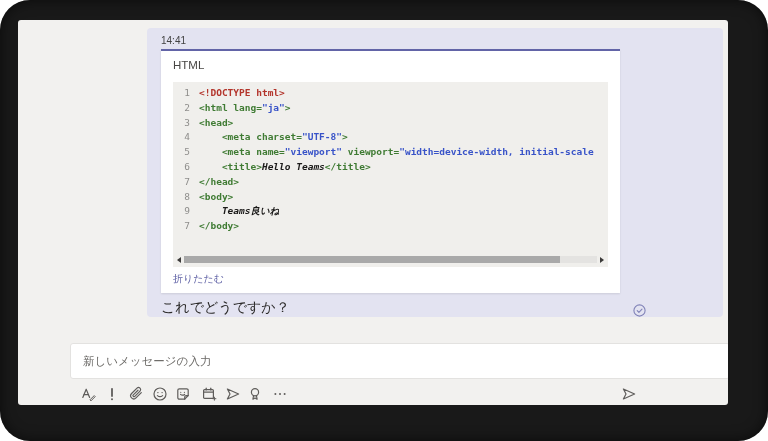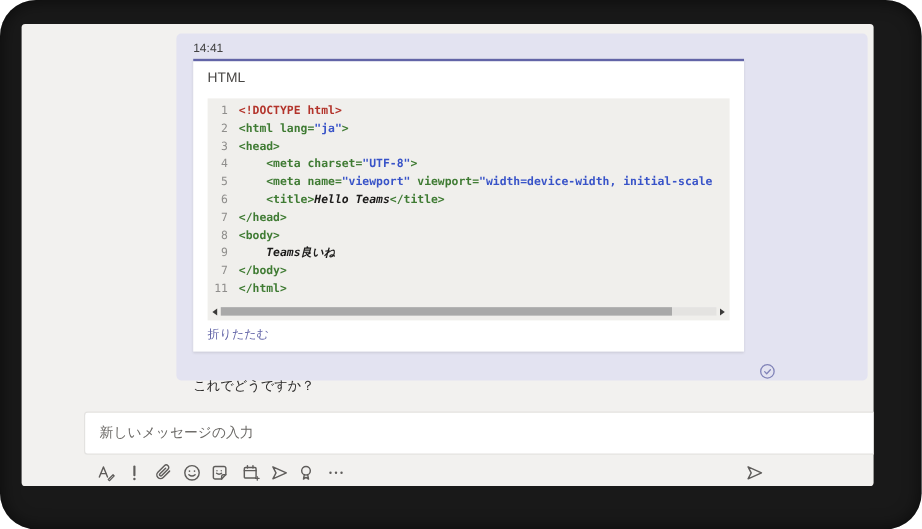--- a/index.html
+++ b/index.html
@@ -40,21 +40,21 @@
   .scroll-arrow::before { content:""; position:absolute; top:1.5px;
              border-top:3px solid transparent; border-bottom:3px solid transparent; }
   .scroll-arrow.left::before  { left:2px; border-right:4px solid #3b3a39; }
   .scroll-arrow.right::before { right:2px; border-left:4px solid #3b3a39; }
   .scroll-track { flex:1; height:7px; background:#e4e3e1; position:relative; }
   .scroll-thumb { position:absolute; left:0; top:0; height:7px; width:91%;
                   background:#a9a9a9; }
 
   .collapse-link { position:absolute; left:12px; bottom:7px; font-size:10px;
                    color:#6264a7; cursor:pointer;font-family:Liberation Mono, monospace; }
-  .bubble-text { position:absolute; left:14px; top:286px; font-size:11px; color:#2b2a29; }
+  .bubble-text { position:absolute; left:14px; top:271px; font-size:14px; color:#2b2a29; }
 
   .read-receipt { position:absolute; left:615px; top:283px; width:13px; height:13px; }
 
   
   .compose-input { position:absolute; left:52px; top:323px; width:660px; height:36px;
                    background:#ffffff; border:1px solid #e3e2e0; border-radius:3px;
                    padding:0 12px; font-size:11.5px; color:#252423; outline:none;
                    font-family:"Liberation Sans","DejaVu Sans",sans-serif; }
   .compose-input::placeholder { color:#6b6966; opacity:1; }
 
@@ -82,21 +82,20 @@
               <div class="code-line"><span class="ln">1</span><span class="src"><span class="tok-r">&lt;!DOCTYPE html&gt;</span></span></div>
               <div class="code-line"><span class="ln">2</span><span class="src"><span class="tok-g">&lt;html lang=</span><span class="tok-b">"ja"</span><span class="tok-g">&gt;</span></span></div>
               <div class="code-line"><span class="ln">3</span><span class="src"><span class="tok-g">&lt;head&gt;</span></span></div>
               <div class="code-line"><span class="ln">4</span><span class="src"><span class="tok-g">    &lt;meta charset=</span><span class="tok-b">"UTF-8"</span><span class="tok-g">&gt;</span></span></div>
               <div class="code-line"><span class="ln">5</span><span class="src"><span class="tok-g">    &lt;meta name=</span><span class="tok-b">"viewport"</span><span class="tok-g"> viewport=</span><span class="tok-b">"width=device-width, initial-scale</span></span></div>
               <div class="code-line"><span class="ln">6</span><span class="src"><span class="tok-g">    &lt;title&gt;</span><span class="tok-k">Hello Teams</span><span class="tok-g">&lt;/title&gt;</span></span></div>
               <div class="code-line"><span class="ln">7</span><span class="src"><span class="tok-g">&lt;/head&gt;</span></span></div>
               <div class="code-line"><span class="ln">8</span><span class="src"><span class="tok-g">&lt;body&gt;</span></span></div>
               <div class="code-line"><span class="ln">9</span><span class="src"><span class="tok-k">    Teams良いね</span></span></div>
               <div class="code-line"><span class="ln">7</span><span class="src"><span class="tok-g">&lt;/body&gt;</span></span></div>
-              <div class="code-line"><span class="ln">11</span><span class="src"><span class="tok-g">&lt;/html&gt;</span></span></div>
             </div>
           <div class="hscroll">
             <div class="scroll-arrow left"></div>
             <div class="scroll-track">
               <div class="scroll-thumb" style="width: 91%;"></div>
             </div>
             <div class="scroll-arrow right"></div>
           </div>
         </div>
 

